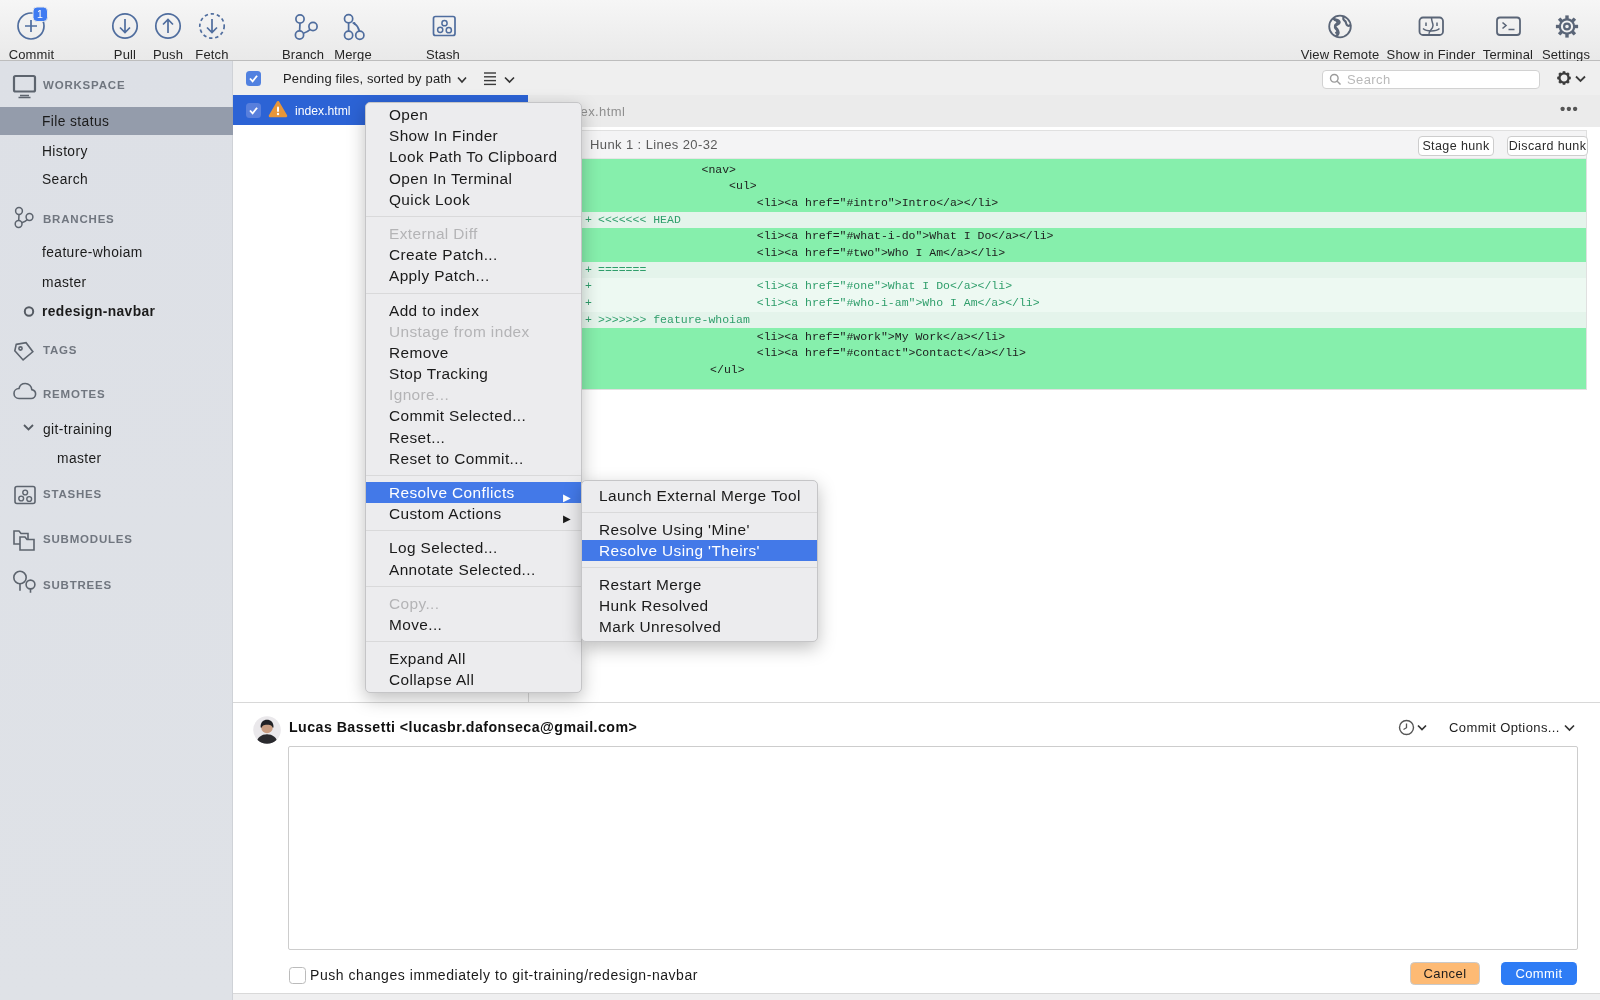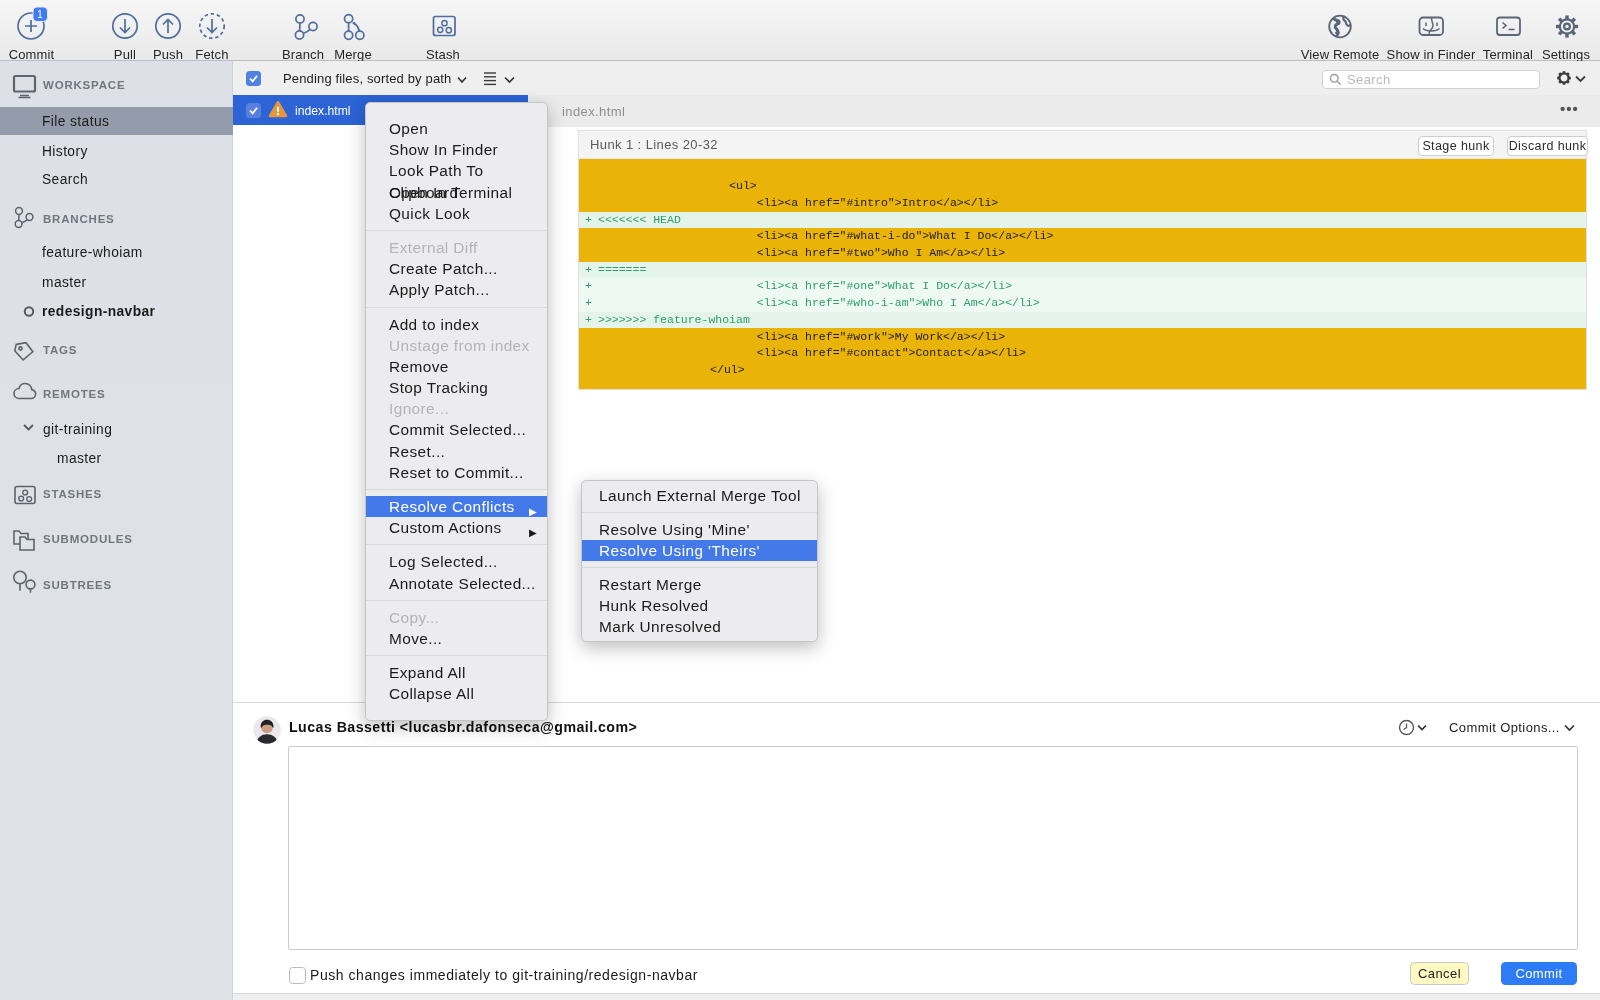--- a/index.html
+++ b/index.html
@@ -18,38 +18,38 @@
 #mainbar{left:233px;top:61px;width:1367px;height:34px;background:#efefef;}
 .chk{width:15px;height:15px;border-radius:3.5px;background:#5181e0;}
 .chk svg{position:absolute;left:0;top:0;}
 
 #filepane{left:233px;top:95px;width:295px;height:607px;background:#fff;}
 #filerow{left:233px;top:95px;width:295px;height:30px;background:#2c63d5;}
 #bluetop{left:365px;top:95px;width:163px;height:30px;background:#2c63d5;}
 
 #diffpane{left:528px;top:95px;width:1072px;height:607px;background:#fff;border-left:1px solid #d9d9d9;box-sizing:border-box;}
 #diffhead{left:528px;top:95px;width:1072px;height:32px;background:#ebebeb;}
-#hunkbox{left:578px;top:130px;width:1009px;height:260px;border:1px solid #e0e0e0;box-sizing:border-box;background:#eab308;}
+#hunkbox{left:578px;top:130px;width:1009px;height:260px;border:1px solid #e0e0e0;box-sizing:border-box;background:#86efac;}
 #hunkhead{left:0;top:0;width:100%;height:28px;background:#f4f4f5;border-bottom:1px solid #e6e6e6;box-sizing:border-box;}
 .hbtn{height:20px;background:#fff;border:1px solid #cdcdcd;border-radius:4px;font-size:12.5px;color:#2b2b2b;line-height:18px;text-align:center;box-sizing:border-box;}
 .crow{position:absolute;left:0;width:1007px;height:16.7px;}
 .crow pre{margin:0;letter-spacing:0;font-family:"Liberation Mono",monospace;font-size:11.5px;line-height:16.7px;color:#1c1c1c;}
 .gmark{background:#e4f4eb;}
 .gcode{background:#edf9f2;}
 .crow pre.gtx{color:#2f9e6b;}
 .plus{position:absolute;left:6px;top:0;letter-spacing:0;font-family:"Liberation Mono",monospace;font-size:11.5px;line-height:16.7px;color:#2f9e6b;}
 
 #commitarea{left:233px;top:702px;width:1367px;height:298px;background:#fff;border-top:1px solid #d8d8d8;box-sizing:border-box;}
 #msgbox{left:288px;top:746px;width:1290px;height:204px;background:#fff;border:1px solid #cdcdcd;box-sizing:border-box;border-radius:2px;}
 .btn{height:23px;border-radius:4.5px;font-size:13px;text-align:center;box-sizing:border-box;}
-#btncancel{left:1410px;top:962px;width:59px;background:#fef9c3;border:1px solid #c9c9c9;color:#1c1c1c;line-height:21px;}
+#btncancel{left:1410px;top:962px;width:70px;background:#fdba74;border:1px solid #c9c9c9;color:#1c1c1c;line-height:21px;}
 #btncommit{left:1501px;top:962px;width:76px;background:#2e7cf5;color:#fff;line-height:23px;}
 #botstrip{left:233px;top:993px;width:1367px;height:7px;background:#efeff0;border-top:1px solid #d9d9d9;box-sizing:border-box;}
 
-#cmenu{left:365px;top:102px;width:183px;background:#ececee;border:1px solid #c5c5c7;border-radius:5px;box-shadow:0 6px 18px rgba(0,0,0,0.25);box-sizing:border-box;padding:15px 0;}
+#cmenu{left:365px;top:102px;width:217px;background:#ececee;border:1px solid #c5c5c7;border-radius:5px;box-shadow:0 6px 18px rgba(0,0,0,0.25);box-sizing:border-box;padding:1px 0;}
 #smenu{left:581px;top:480px;width:237px;background:#ececee;border:1px solid #c5c5c7;border-radius:5px;box-shadow:0 6px 18px rgba(0,0,0,0.25);box-sizing:border-box;padding:3.5px 0;}
 .mi{height:21.2px;line-height:21.2px;font-size:15.4px;color:#1a1a1a;padding-left:23px;position:relative;}
 .mid{color:#b4b4b6;}
 .msep{height:1px;background:#d9d9da;margin:6px 0;}
 .mhl{background:#4379e8;color:#fff;}
 .arr{position:absolute;right:10px;top:4.5px;font-size:10px;}
 #smenu .mi{padding-left:17px;}
 </style>
 </head>
 <body>
@@ -237,20 +237,23 @@
 <div class="ab" id="diffpane"></div>
 <div class="ab" id="diffhead"></div>
 <div class="ab" style="left:562px;top:104px;font-size:13px;color:#8f8f8f;">index.html</div>
 <div class="ab" style="left:1560px;top:100px;font-size:15px;color:#555;letter-spacing:1px;font-weight:bold;">•••</div>
 
 <div class="ab" id="hunkbox">
 <div class="ab" id="hunkhead"></div>
 <div class="ab" style="left:11px;top:6px;font-size:13px;color:#5a5a5a;">Hunk 1 : Lines 20-32</div>
 <div class="ab hbtn" style="left:839px;top:4.5px;width:76px;">Stage hunk</div>
 <div class="ab hbtn" style="left:928px;top:4.5px;width:81px;">Discard hunk</div>
+<div class="crow" style="top:30.5px">
+        <pre style="padding-left:19px">               &lt;nav&gt;</pre>
+      </div>
 <div class="crow" style="top:47.2px">
         <pre style="padding-left:19px">                   &lt;ul&gt;</pre>
       </div>
 <div class="crow" style="top:63.9px">
         <pre style="padding-left:19px">                       &lt;li&gt;&lt;a href="#intro"&gt;Intro&lt;/a&gt;&lt;/li&gt;</pre>
       </div>
 <div class="crow gmark" style="top:80.6px">
         <span class="plus">+</span>
         <pre style="padding-left:19px" class="gtx">&lt;&lt;&lt;&lt;&lt;&lt;&lt; HEAD</pre>
       </div>

